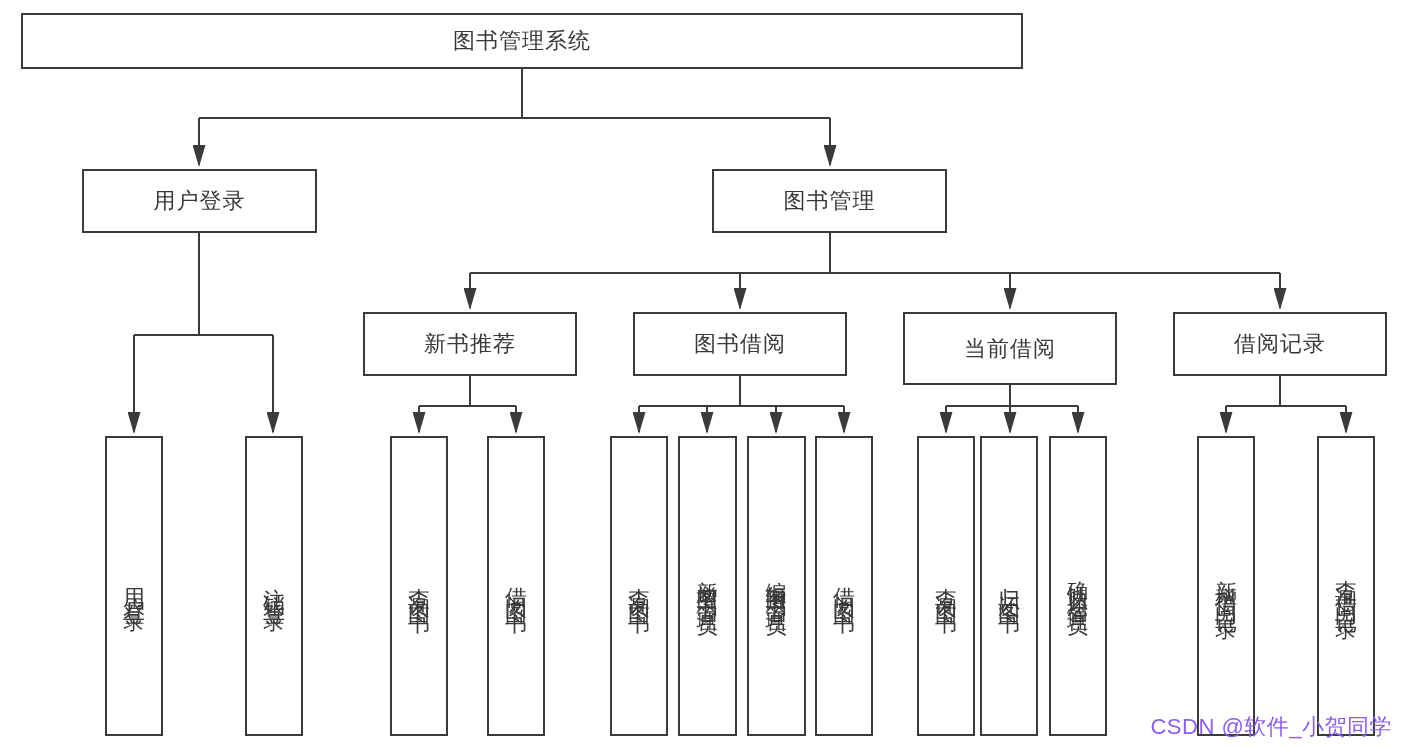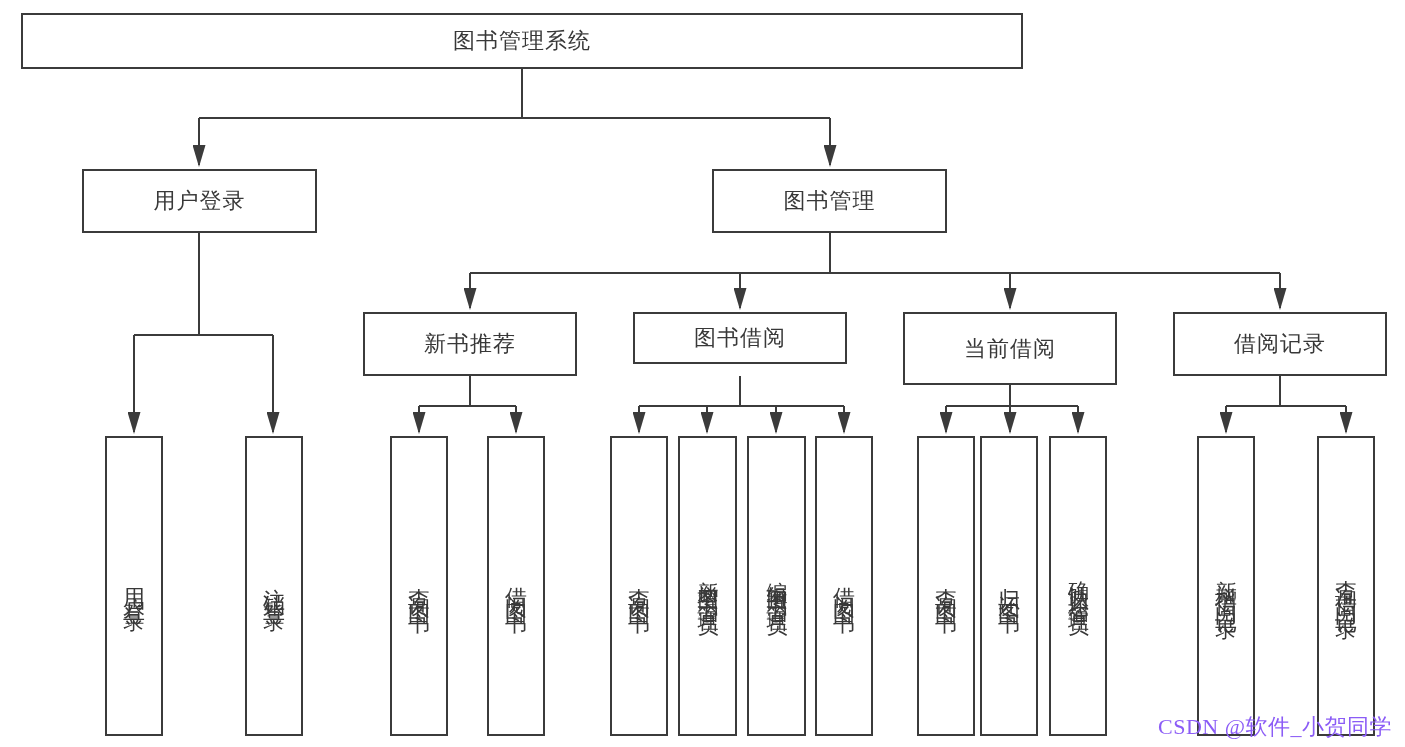--- a/index.html
+++ b/index.html
@@ -1,20 +1,20 @@
 <!DOCTYPE html>
 <html><head>
 <meta charset="utf-8">
 <style>
   html,body{margin:0;padding:0;background:#ffffff;}
   #stage{
     position:relative;
     width:1405px;height:747px;
     background:#ffffff;
-    font-family:Liberation Serif, serif;
+    font-family:Liberation Sans, sans-serif;
     overflow:hidden;
   }
   #connectors{position:absolute;left:0;top:0;width:1405px;height:747px;}
   .node{
     position:absolute;
     box-sizing:border-box;
     border:2px solid #3b3b3b;
     background:#ffffff;
     display:flex;
     align-items:center;
@@ -101,21 +101,21 @@
   <div class="node" style="left:82px;top:169px;width:235px;height:64px">
     <span class="htext">用户登录</span>
   </div>
   <div class="node" style="left:712px;top:169px;width:235px;height:64px">
     <span class="htext">图书管理</span>
   </div>
 
   <div class="node" style="left:363px;top:312px;width:214px;height:64px">
     <span class="htext">新书推荐</span>
   </div>
-  <div class="node" style="left:633px;top:312px;width:214px;height:52px">
+  <div class="node" style="left:633px;top:312px;width:214px;height:64px">
     <span class="htext">图书借阅</span>
   </div>
   <div class="node" style="left:903px;top:312px;width:214px;height:73px">
     <span class="htext">当前借阅</span>
   </div>
   <div class="node" style="left:1173px;top:312px;width:214px;height:64px">
     <span class="htext">借阅记录</span>
   </div>
 
   <div class="node" style="left:105px;top:436px;width:58px;height:300px">

